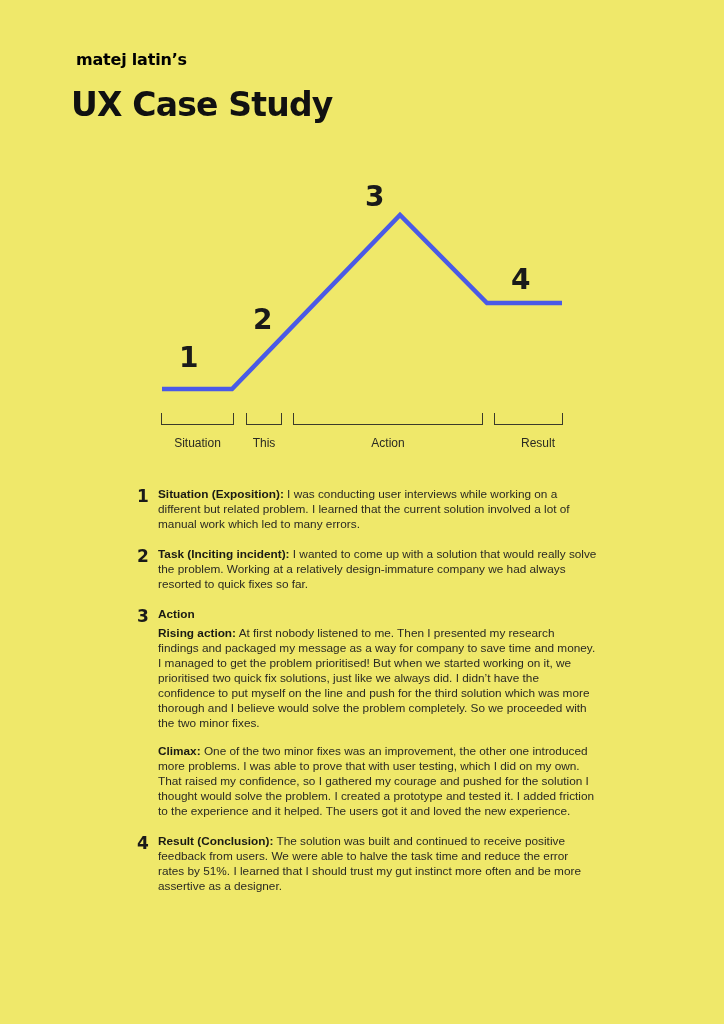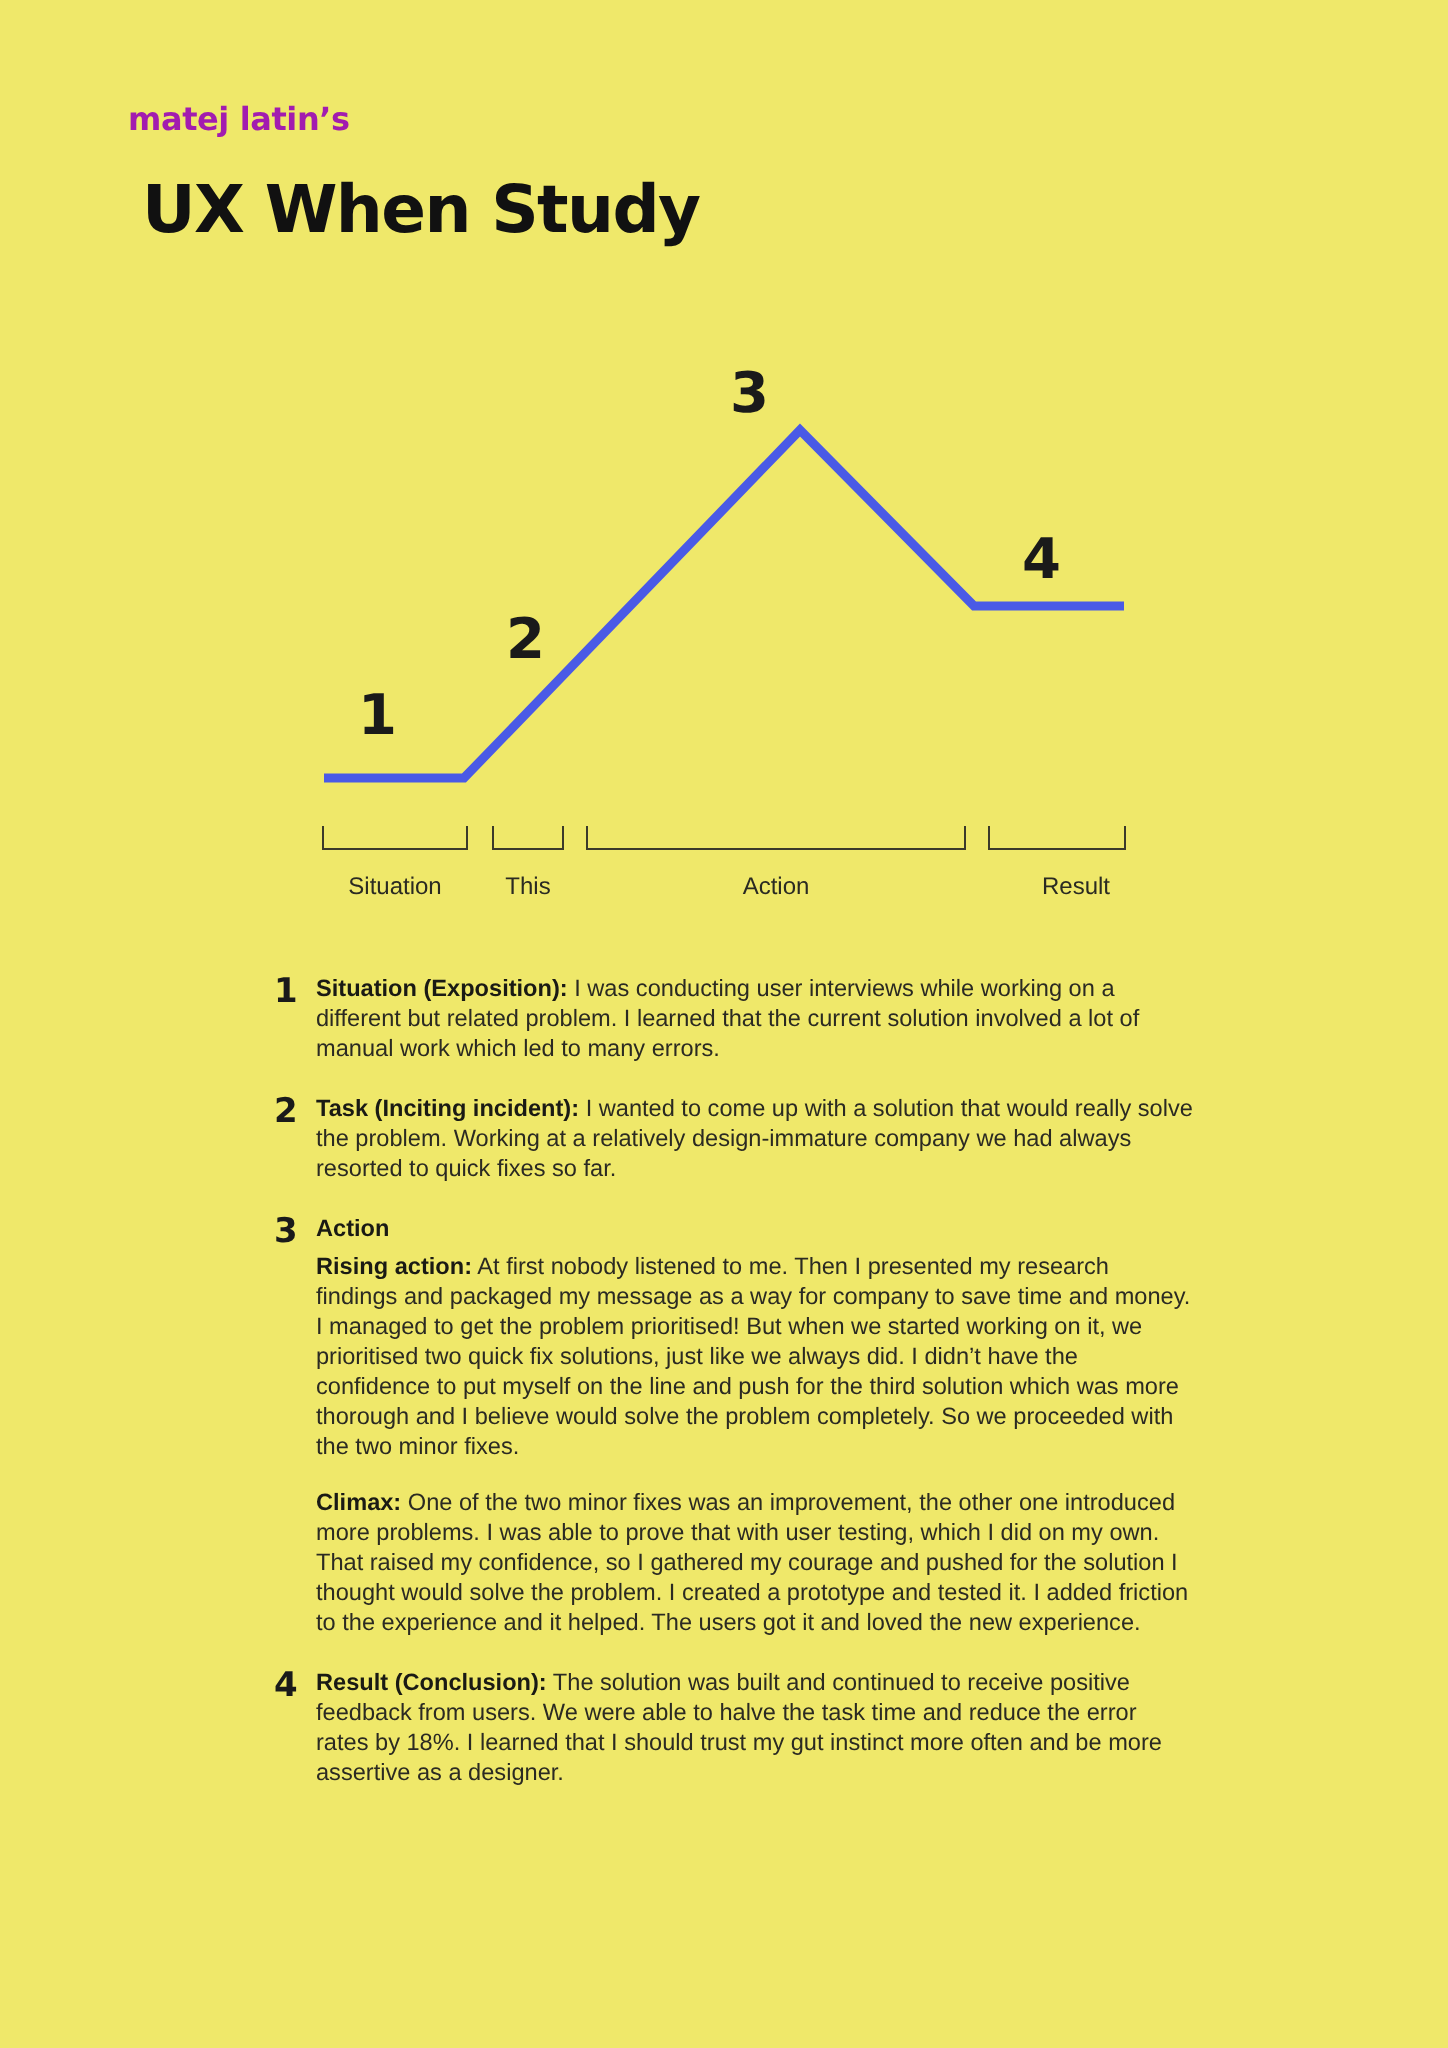--- a/index.html
+++ b/index.html
@@ -4,24 +4,24 @@
 <style>
   html, body { margin: 0; padding: 0; }
   body {
     width: 724px; height: 1024px; overflow: hidden;
     background: #EFE86A;
     font-family: "Liberation Sans", sans-serif;
     color: #1d1d1b;
     position: relative;
   }
   .brand {
-    position: absolute; left: 64px; top: 50px;
+    position: absolute; left: 76px; top: 50px;
     font-family: "DejaVu Sans", sans-serif;
     font-weight: bold; font-size: 16px; letter-spacing: -0.2px;
-    color: #a21caf;
+    color: #000000;
   }
   .title {
     position: absolute; left: 71px; top: 86px;
     font-family: "DejaVu Sans", sans-serif;
     font-weight: bold; font-size: 33px; line-height: 37px;
     letter-spacing: -0.8px; color: #111;
     margin: 0;
   }
   .diagram { position: absolute; left: 0; top: 0; width: 724px; height: 470px; }
   .stage-num {
@@ -50,21 +50,21 @@
   }
   .para:last-child { margin-bottom: 0; }
   .para b { color: #1a1a14; }
   .heading { font-size: 11.8px; line-height: 15px; font-weight: bold; color: #1a1a14; margin-bottom: 4px; }
 </style>
 </head>
 <body>
 
 <div class="brand">matej latin’s</div>
 <h1 class="title">
-  <span>UX When Study</span><br>
+  <span>UX Case Study</span><br>
 </h1>
 
 <div class="diagram">
   <svg width="724" height="470" style="position:absolute;left:0;top:0">
     <polyline id="arc-line" fill="none" stroke="#4A5AE6" stroke-width="4.5" stroke-linejoin="miter" points="162,389 232,389 400,215 487,303 562,303"></polyline>
   </svg>
 
   <div class="stage-num" id="marker-0" style="left: 179px; top: 344px;">1</div>
   <div class="stage-num" id="marker-1" style="left: 253px; top: 306px;">2</div>
   <div class="stage-num" id="marker-2" style="left: 365px; top: 183px;">3</div>
@@ -94,15 +94,15 @@
 
   <div class="item">
     <div class="item-num">3</div>
     <div class="heading">Action</div>
     <p class="para"><b>Rising action:</b> <span>At first nobody listened to me. Then I presented my research findings and packaged my message as a way for company to save time and money. I managed to get the problem prioritised! But when we started working on it, we prioritised two quick fix solutions, just like we always did. I didn’t have the confidence to put myself on the line and push for the third solution which was more thorough and I believe would solve the problem completely. So we proceeded with the two minor fixes.</span></p>
     <p class="para"><b>Climax:</b> <span>One of the two minor fixes was an improvement, the other one introduced more problems. I was able to prove that with user testing, which I did on my own. That raised my confidence, so I gathered my courage and pushed for the solution I thought would solve the problem. I created a prototype and tested it. I added friction to the experience and it helped. The users got it and loved the new experience.</span></p>
   </div>
 
   <div class="item">
     <div class="item-num">4</div>
-    <p class="para"><b>Result (Conclusion):</b> <span>The solution was built and continued to receive positive feedback from users. We were able to halve the task time and reduce the error rates by 18%. I learned that I should trust my gut instinct more often and be more assertive as a designer.</span></p>
+    <p class="para"><b>Result (Conclusion):</b> <span>The solution was built and continued to receive positive feedback from users. We were able to halve the task time and reduce the error rates by 51%. I learned that I should trust my gut instinct more often and be more assertive as a designer.</span></p>
   </div>
 </div>
 
 </body></html>

